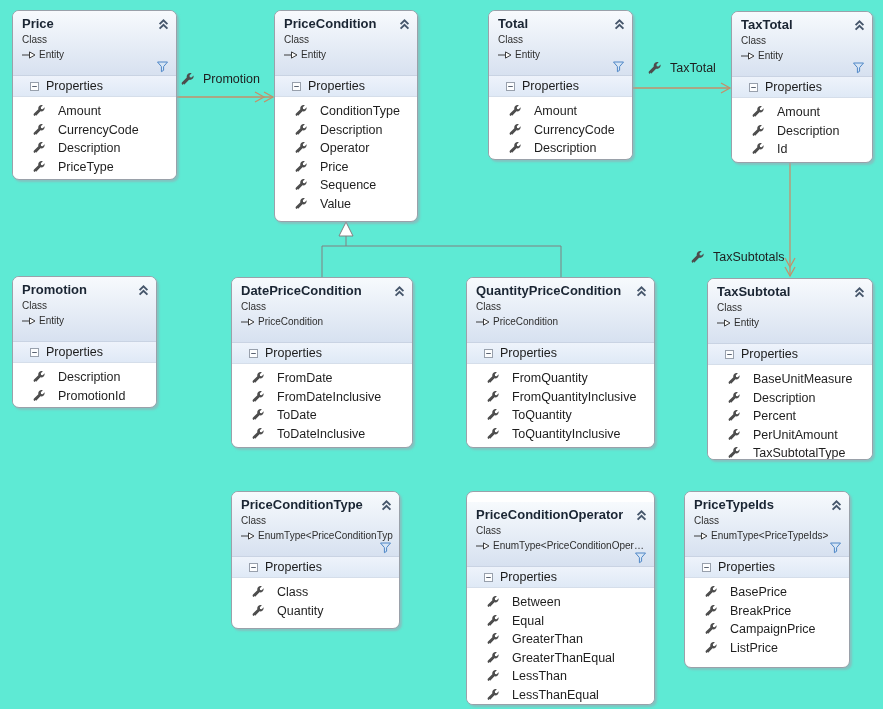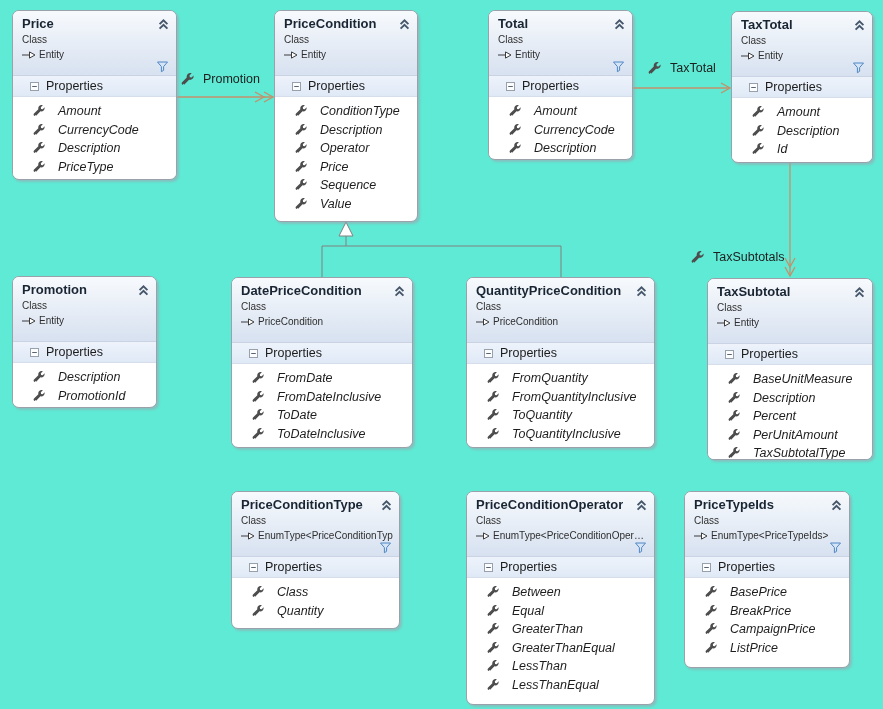--- a/index.html
+++ b/index.html
@@ -34,21 +34,21 @@
   .filter-btn{position:absolute;right:7px;bottom:2px;line-height:0;cursor:pointer;}
 
   .props-bar{
     flex:0 0 20px;display:flex;align-items:center;gap:7px;padding-left:17px;
     background:linear-gradient(#eef3fb,#dfe9f6);
     border-top:1px solid #c9d3e3;border-bottom:1px solid #d5deea;
     font-size:12.5px;color:#1c1c1c;
   }
   .minus-icon{line-height:0;}
   .props-list{background:#ffffff;padding-top:5px;}
-  .prop-row{height:18.5px;display:flex;align-items:center;padding-left:20px;gap:13px;font-size:12.5px;color:var(--body-text);white-space:nowrap;font-style:italic;}
+  .prop-row{height:18.5px;display:flex;align-items:center;padding-left:20px;gap:13px;font-size:12.5px;color:var(--body-text);white-space:nowrap;}
   .prop-row .wrench{line-height:0;flex:0 0 auto;}
 
   .connector-label{position:absolute;display:flex;align-items:center;gap:9px;font-size:12.5px;color:var(--body-text);white-space:nowrap;}
   .connector-label .wrench{line-height:0;}
 
   .assoc-shape{stroke:var(--assoc);fill:none;stroke-width:1.3;}
   .inherit-shape{stroke:var(--inherit);fill:none;stroke-width:1;}
   .inherit-tri{stroke:var(--inherit);fill:#ffffff;stroke-width:1;}
 </style>
 </head>
@@ -561,21 +561,21 @@
   </div>
 
   <div class="prop-row">
     <span class="wrench"><svg width="12" height="12" viewBox="0 0 512 512">
               <path fill="#4d4d4d" d="M507.7 109.1c-2.2-9-13.5-12.1-20.1-5.5l-74.4 74.4-67.9-11.3-11.3-67.9 74.4-74.4c6.6-6.6 3.4-17.9-5.7-20.2C355.3-7.5 303.2 5.1 266.1 42.1c-37 37-49.7 89.2-37.9 136.6L43.7 363.2c-25 25-25 65.5 0 90.5s65.5 25 90.5 0l184.5-184.5c47.4 11.7 99.6-.9 136.6-37.9 37-37.1 49.7-89.3 37.9-136.7zM100 472c-13.3 0-24-10.7-24-24s10.7-24 24-24 24 10.7 24 24-10.7 24-24 24z"></path>
             </svg></span>
     <span>Quantity</span>
   </div>
 </div>
 </div>
-  <div class="class-box" style="left:466px;top:491px;width:189px;height:214px;">
+  <div class="class-box" style="left:466px;top:491px;width:189px;height:214px;justify-content:flex-end;">
   <div class="box-header">
     <div class="box-title-row">
       <span class="box-title">PriceConditionOperator</span>
       <span class="collapse-btn"><svg width="13" height="13" viewBox="0 0 13 13">
               <path d="M2.6 6.1 6.5 2.3 10.4 6.1" fill="none" stroke="#46566b" stroke-width="1.9"></path>
               <path d="M2.6 10.6 6.5 6.8 10.4 10.6" fill="none" stroke="#46566b" stroke-width="1.9"></path>
             </svg></span>
     </div>
     <div class="box-kind">Class</div>
     <div class="box-base">

